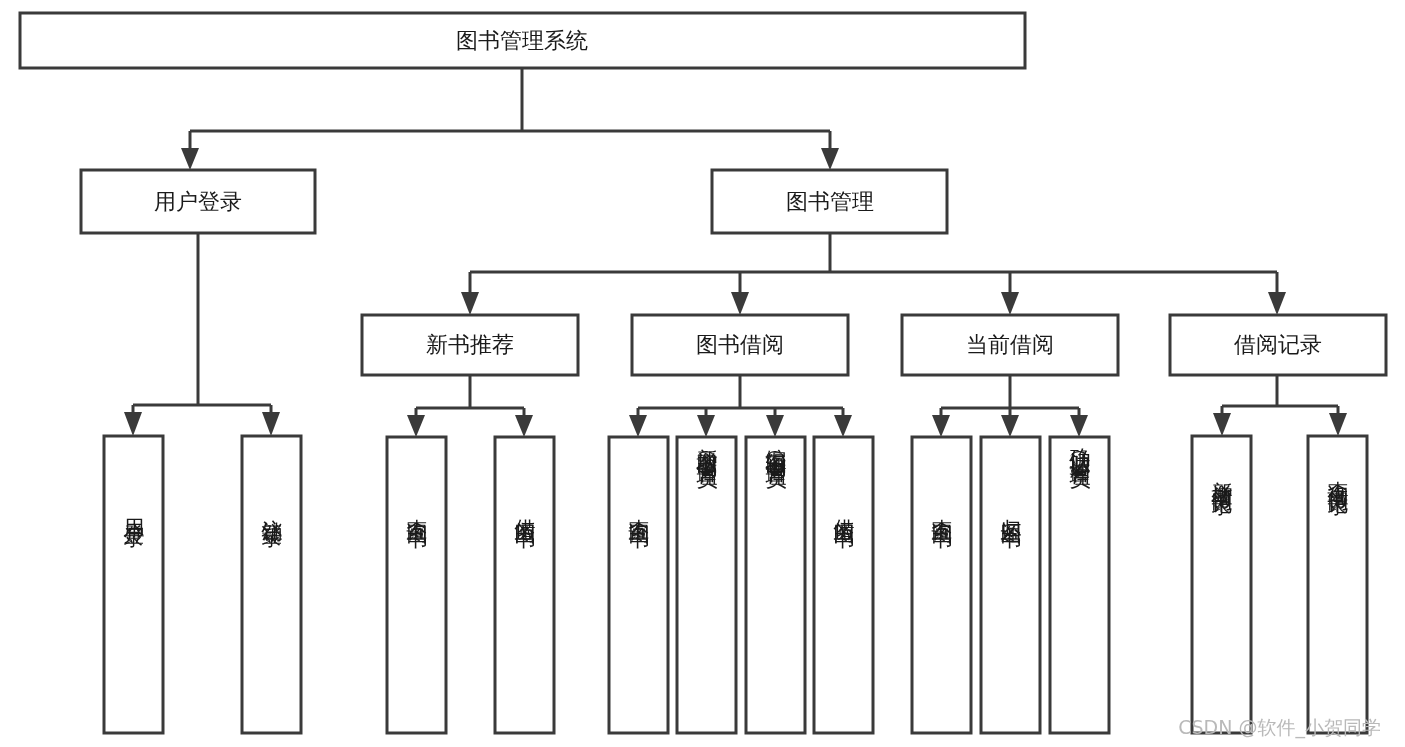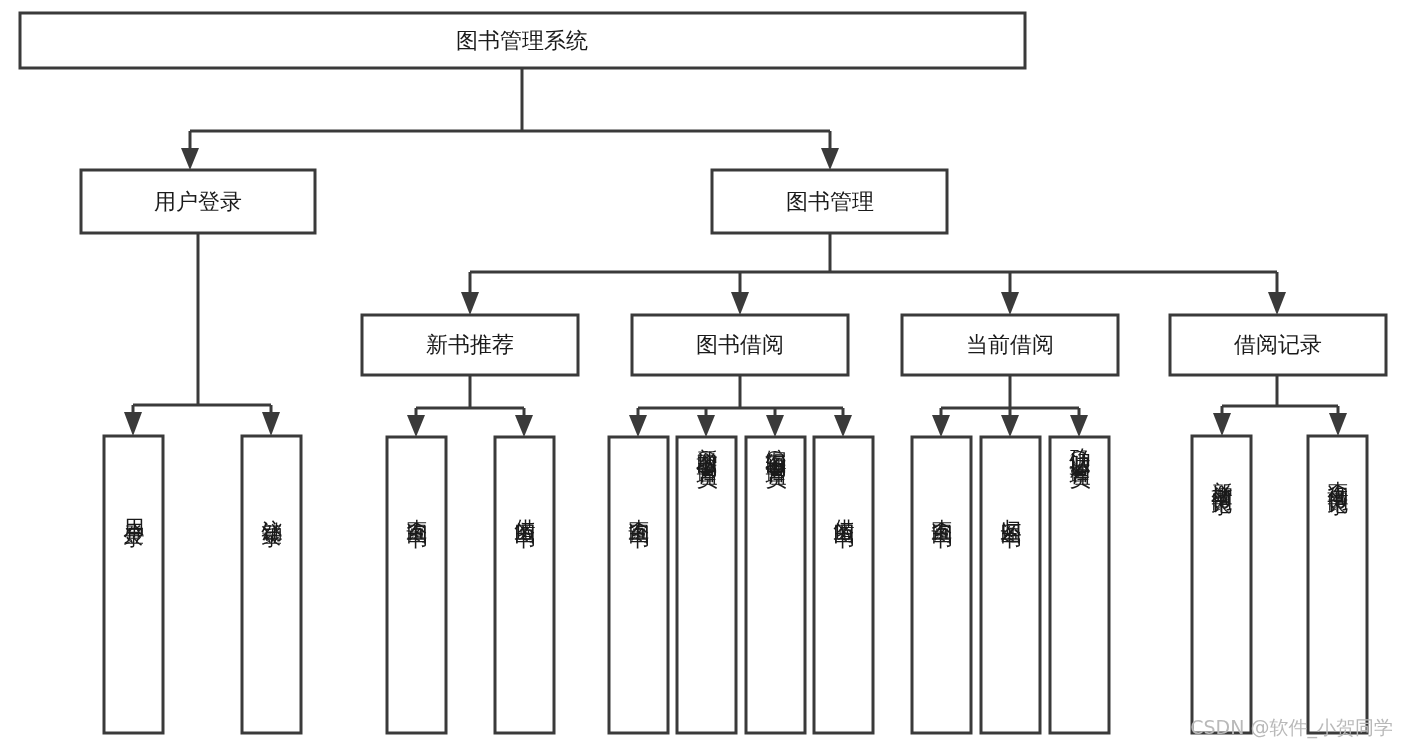--- a/index.html
+++ b/index.html
@@ -53,21 +53,21 @@
     font-family: "DejaVu Sans", "Liberation Sans", sans-serif;
     font-size: 21px;
     fill: #1a1a1a;
     text-anchor: middle;
     writing-mode: vertical-rl;
     text-orientation: upright;
     letter-spacing: 3px;
   }
   .watermark {
     position: absolute;
-    right: 12px;
+    right: 24px;
     bottom: 6px;
     font-family: "DejaVu Sans", "Liberation Sans", sans-serif;
     font-size: 19px;
     color: #b9b9b9;
     white-space: nowrap;
     pointer-events: none;
     user-select: none;
   }
 </style>
 </head>

